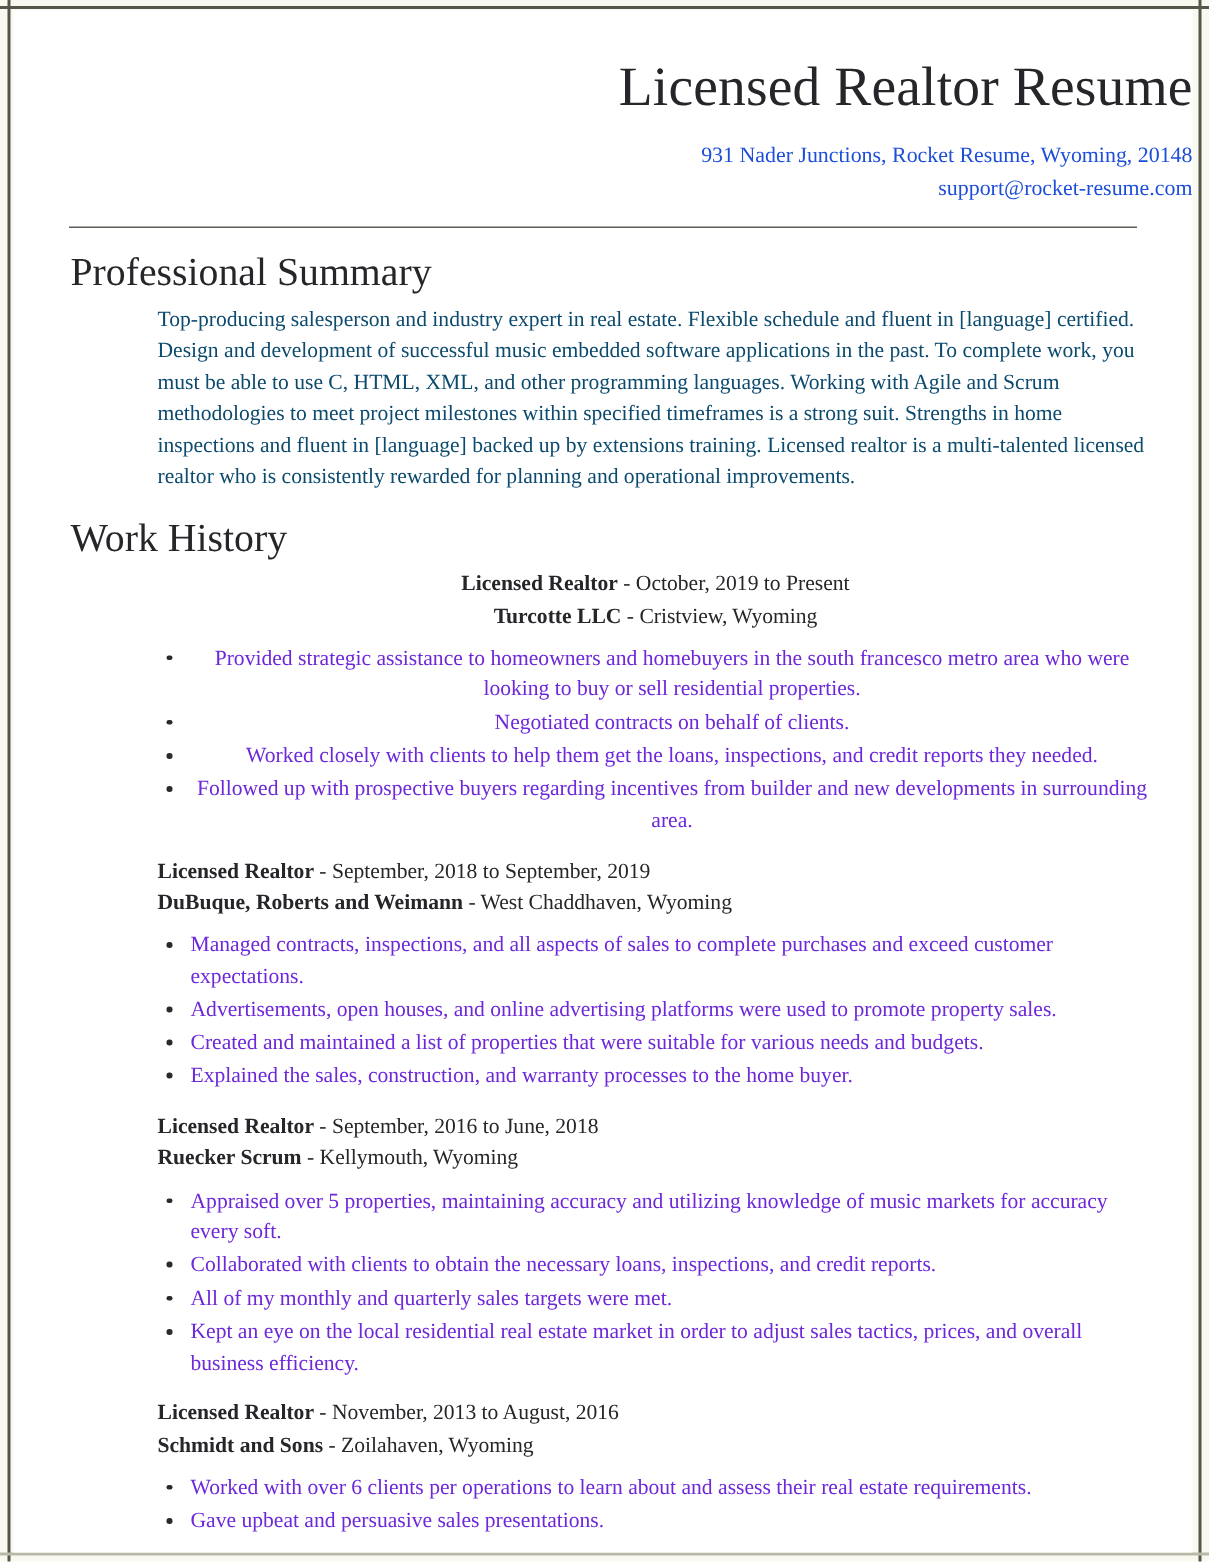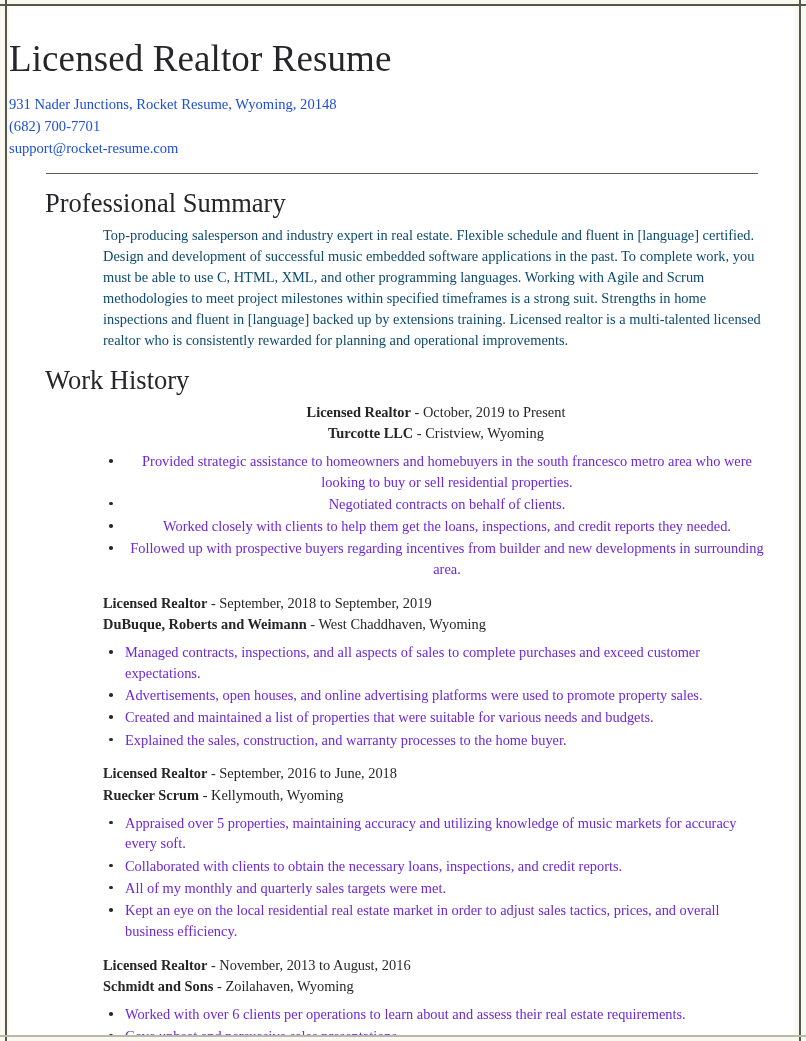--- a/index.html
+++ b/index.html
@@ -55,21 +55,21 @@
     width: 786px;
     height: 1028px;
     background: #ffffff;
     box-sizing: border-box;
     overflow: hidden;
   }
 
   
   .resume-header {
     padding-top: 32px;
-    text-align: left;
+    text-align: right;
   }
   .resume-title {
     font-size: 37px;
     line-height: 1.08;
     font-weight: normal;
     color: #26262a;
     letter-spacing: 0.1px;
     margin: 0 0 14px 0;
   }
   .contact-line {
@@ -79,22 +79,22 @@
   }
 
   .header-divider {
     margin: 14px 37px 0 37px;
     height: 0;
     border-top: 1.6px solid #5c5c55;
   }
 
   
   .section {
+    padding-left: 38px;
     padding-right: 26px;
-    margin-left: 36px;
   }
   .section-title {
     font-size: 26.5px;
     font-weight: normal;
     color: #26262a;
     margin: 14px 0 5px 0;
     line-height: 1.18;
   }
 
   .section-body {
@@ -157,21 +157,20 @@
   <div class="page-rule-top"></div>
   <div class="page-rule-left"></div>
   <div class="page-rule-right"></div>
   <div class="page-rule-bottom"></div>
 
   <div class="page-sheet">
 
     <div class="resume-header">
       <h1 class="resume-title">Licensed Realtor Resume</h1>
       <div class="contact-line">931 Nader Junctions, Rocket Resume, Wyoming, 20148</div>
-      <div class="contact-line">(682) 700-7701</div>
       <div class="contact-line">support@rocket-resume.com</div>
     </div>
 
     <div class="header-divider"></div>
 
     <div class="section">
       <h2 class="section-title">Professional Summary</h2>
       <div class="section-body">
         <p class="summary-text">Top-producing salesperson and industry expert in real estate. Flexible schedule and fluent in [language] certified. Design and development of successful music embedded software applications in the past. To complete work, you must be able to use C, HTML, XML, and other programming languages. Working with Agile and Scrum methodologies to meet project milestones within specified timeframes is a strong suit. Strengths in home inspections and fluent in [language] backed up by extensions training. Licensed realtor is a multi-talented licensed realtor who is consistently rewarded for planning and operational improvements.</p>
       </div>

